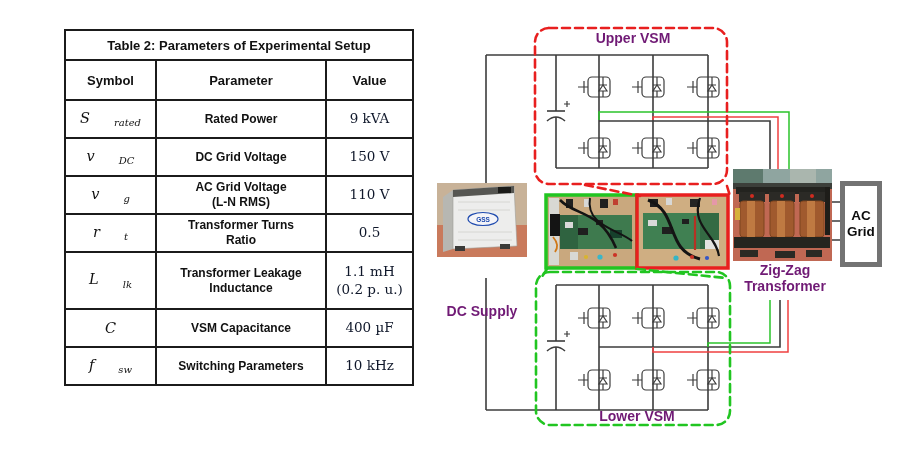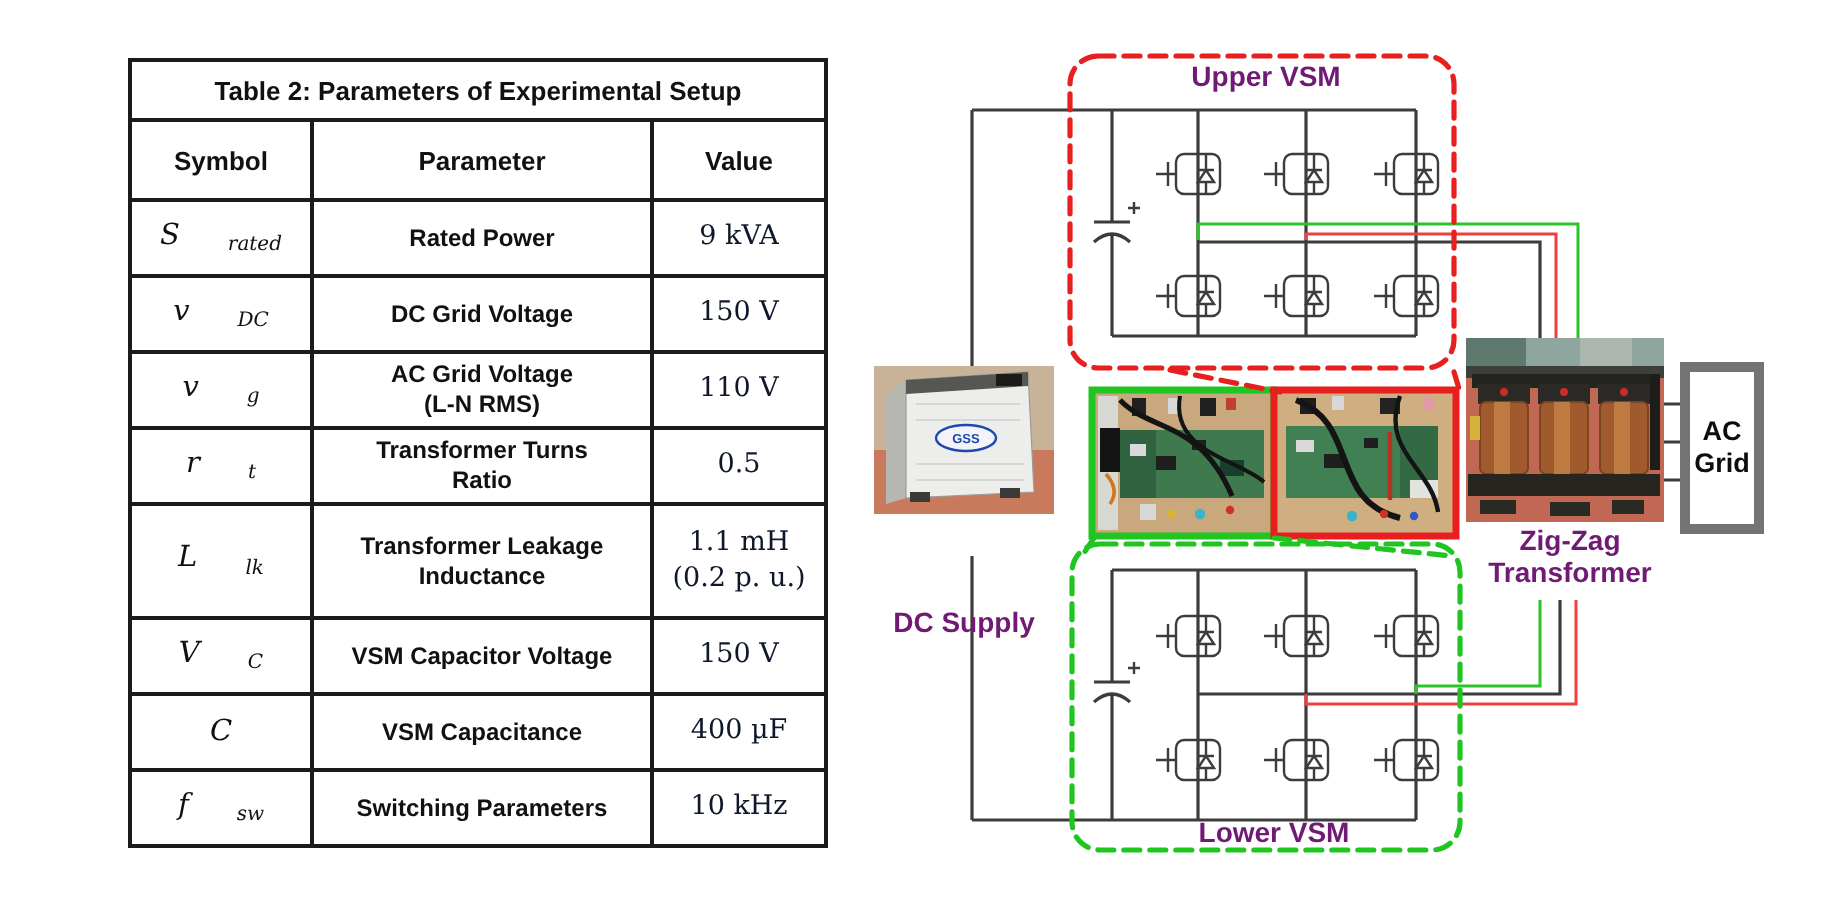--- a/index.html
+++ b/index.html
@@ -233,25 +233,20 @@
             <td class="sym">r<sub>t</sub></td>
             <td class="param">Transformer Turns<br>Ratio</td>
             <td class="val">0.5</td>
           </tr>
           <tr class="tall">
             <td class="sym">L<sub>lk</sub></td>
             <td class="param">Transformer Leakage<br>Inductance</td>
             <td class="val">1.1 mH<br>(0.2 p. u.)</td>
           </tr>
           <tr>
-            <td class="sym">V<sub>C</sub></td>
-            <td class="param">VSM Capacitor Voltage</td>
-            <td class="val">150 V</td>
-          </tr>
-          <tr>
             <td class="sym">C</td>
             <td class="param">VSM Capacitance</td>
             <td class="val">400 µF</td>
           </tr>
           <tr>
             <td class="sym">f<sub>sw</sub></td>
             <td class="param">Switching Parameters</td>
             <td class="val">10 kHz</td>
           </tr>
         </tbody>

